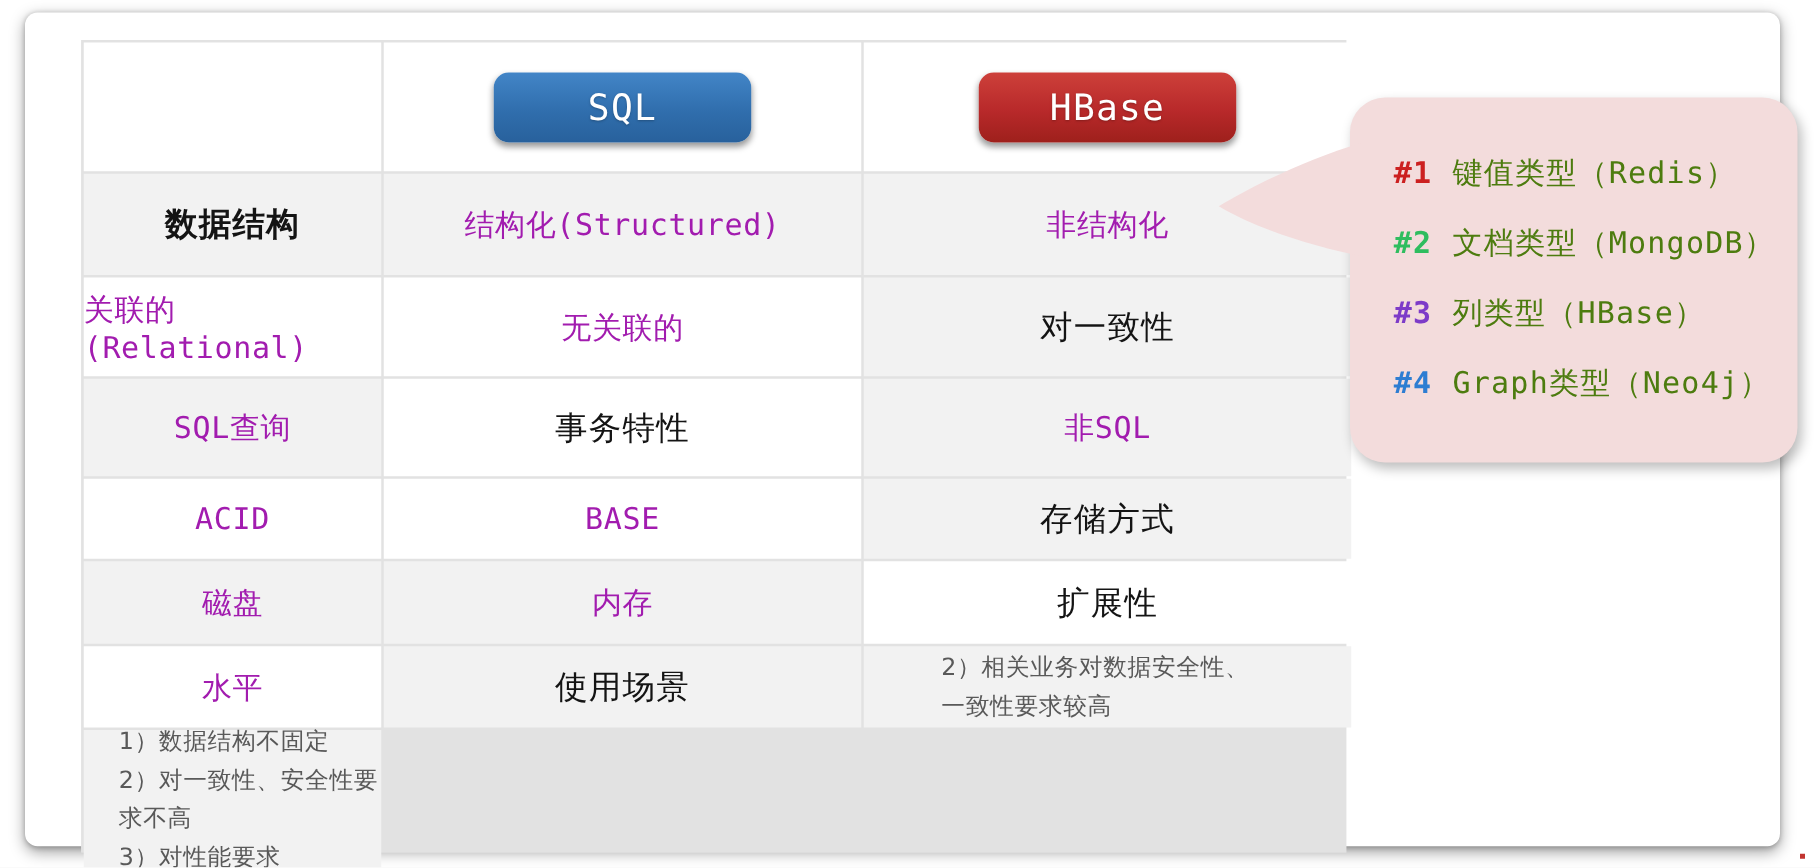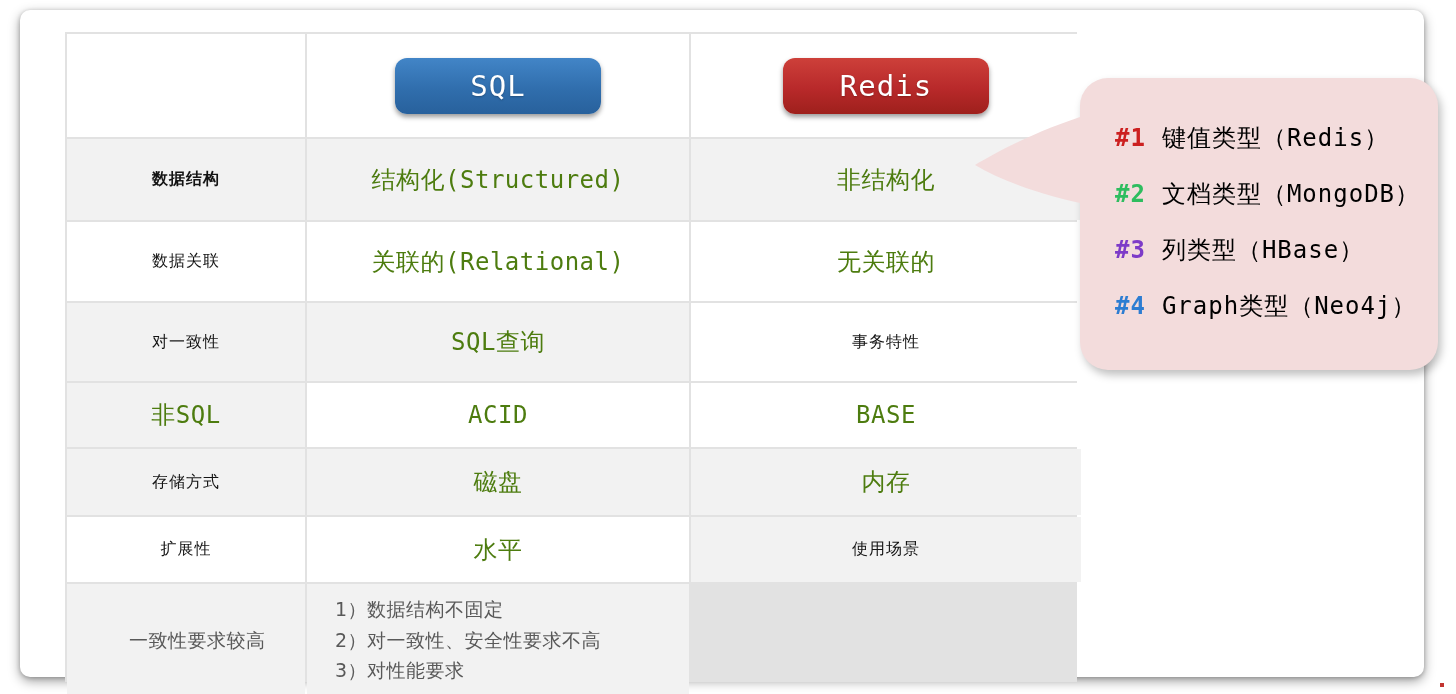--- a/index.html
+++ b/index.html
@@ -16,23 +16,23 @@
   
   .cmp-table {
     position:absolute; left:45px; top:22px; width:1012px; height:650px;
     display:grid;
     grid-template-columns:238px 382px 390px;
     grid-template-rows:103px 81px 79px 78px 64px 66px 65px 112px;
     gap:2px; background:#e2e2e2; border:2px solid #e2e2e2;
   }
   .cell { display:flex; align-items:center; justify-content:center; background:#ffffff; }
   .cell.stripe { background:#f2f2f2; }
-  .row-label { font-size:16px; color:#141414; letter-spacing:1px; }
+  .row-label { font-size:26px; color:#141414; letter-spacing:1px; }
   .row-label.bold { font-weight:700; }
-  .val { font-size:24px; color:#4d7c0f; font-family:"DejaVu Sans Mono","Liberation Mono",monospace; letter-spacing:0.5px; }
+  .val { font-size:24px; color:#a21caf; font-family:"DejaVu Sans Mono","Liberation Mono",monospace; letter-spacing:0.5px; }
 
   .pill {
     width:206px; height:56px; border-radius:12px;
     display:flex; align-items:center; justify-content:center;
     color:#ffffff; font-size:29px; letter-spacing:1px;
     font-family:"DejaVu Sans Mono","Liberation Mono",monospace;
     box-shadow:0 3px 5px rgba(0,0,0,0.40);
     text-shadow:0 1px 2px rgba(0,0,0,0.25);
   }
   .pill.sql   { background:linear-gradient(180deg,#4285c7 0%,#306ead 55%,#28619c 100%); }
@@ -47,53 +47,50 @@
   .bubble {
     position:absolute; left:1060px; top:68px; width:358px; height:292px;
     background:#f3dcdc; border-radius:28px;
     box-shadow:3px 5px 9px rgba(0,0,0,0.25);
     display:flex; flex-direction:column; padding:44px 10px 0 35px; gap:24px;
   }
   .bubble-tail { position:absolute; left:945px; top:98px; width:125px; height:102px; z-index:3; }
   .bubble-item { display:flex; align-items:center; gap:16px; height:32px;
     font-family:"DejaVu Sans Mono","Liberation Mono",monospace; font-size:24px; }
   .bubble-tag { font-weight:700; letter-spacing:1px; }
-  .bubble-text { color:#000000; letter-spacing:1px; }
+  .bubble-text { color:#4d7c0f; letter-spacing:1px; }
 
   .corner-dot { position:absolute; left:1420px; top:673px; width:4px; height:4px; background:#c23430; }
 </style>
 </head>
 <body>
 
 <div class="stage">
   <div class="card">
 
     <div class="cmp-table">
 
       <div class="cell"></div>
       <div class="cell">
         <div class="pill sql">SQL</div>
       </div>
       <div class="cell">
-        <div class="pill nosql">Redis</div>
+        <div class="pill nosql">HBase</div>
       </div>
 
       <div class="cell stripe">
           <span class="row-label bold">数据结构</span>
         </div>
       <div class="cell stripe">
           <span class="val">结构化(Structured)</span>
         </div>
       <div class="cell stripe">
           <span class="val">非结构化</span>
         </div>
 
-      <div class="cell">
-          <span class="row-label">数据关联</span>
-        </div>
       <div class="cell">
           <span class="val">关联的(Relational)</span>
         </div>
       <div class="cell">
           <span class="val">无关联的</span>
         </div>
 
       <div class="cell stripe">
           <span class="row-label">对一致性</span>
         </div>
@@ -129,20 +126,21 @@
         </div>
       <div class="cell">
           <span class="val">水平</span>
         </div>
 
       <div class="cell stripe">
           <span class="row-label">使用场景</span>
         </div>
       <div class="cell stripe uc sqlcol">
         <div class="uc-block">
+          <div>2）相关业务对数据安全性、</div>
           <div>一致性要求较高</div>
         </div>
       </div>
       <div class="cell stripe uc nosqlcol">
         <div class="uc-block">
           <div>1）数据结构不固定</div>
           <div>2）对一致性、安全性要求不高</div>
           <div>3）对性能要求</div>
         </div>
       </div>

